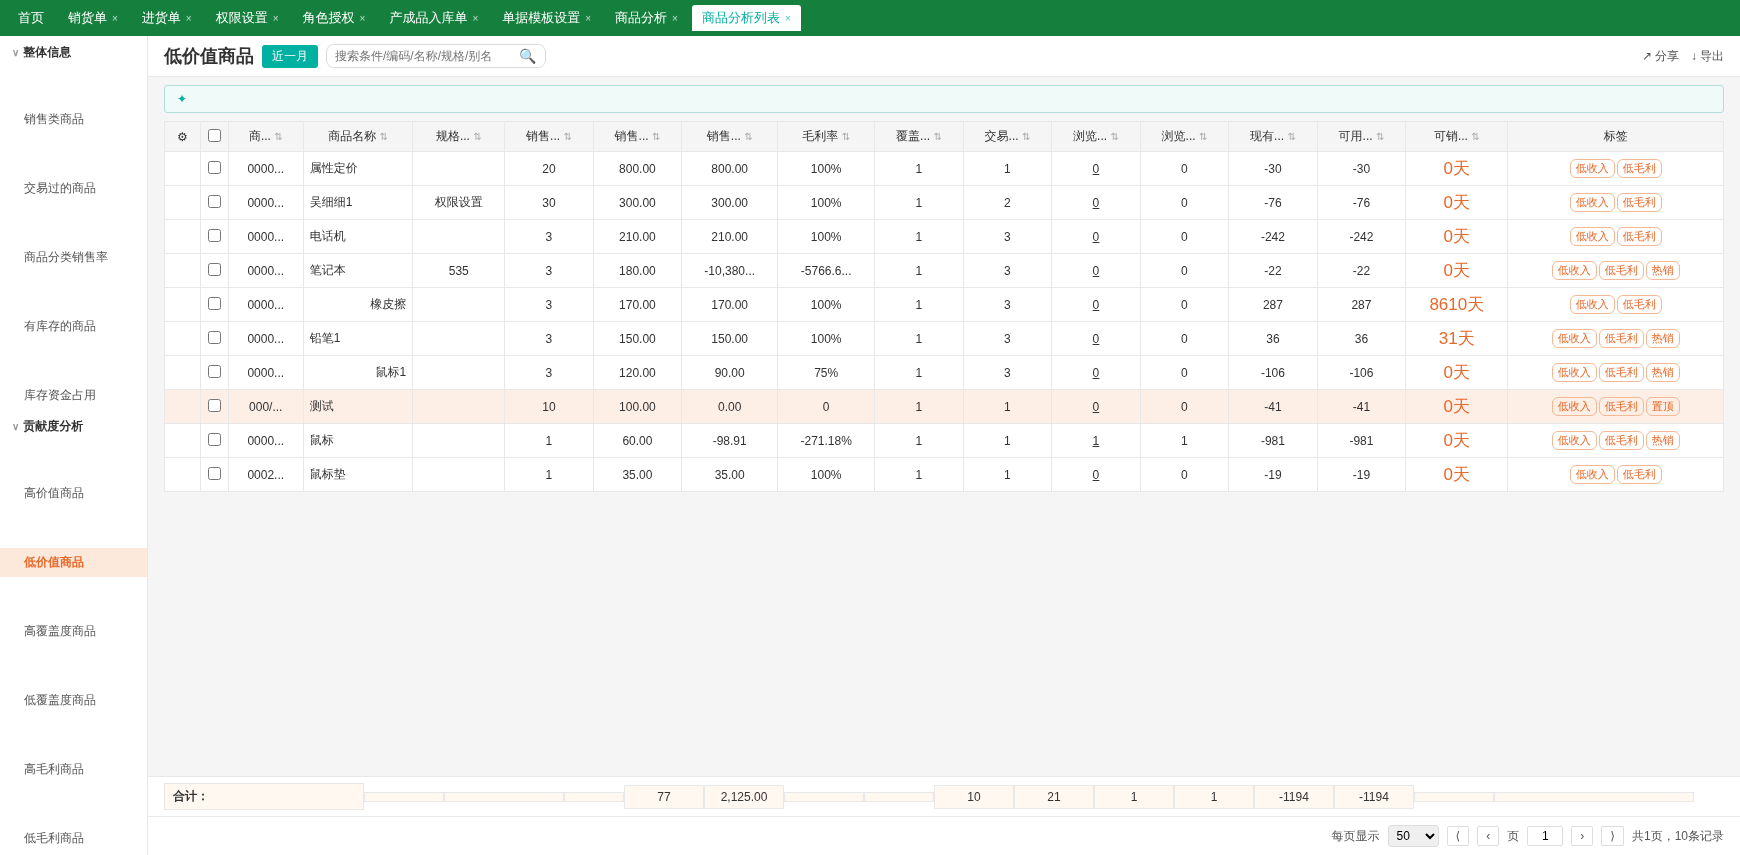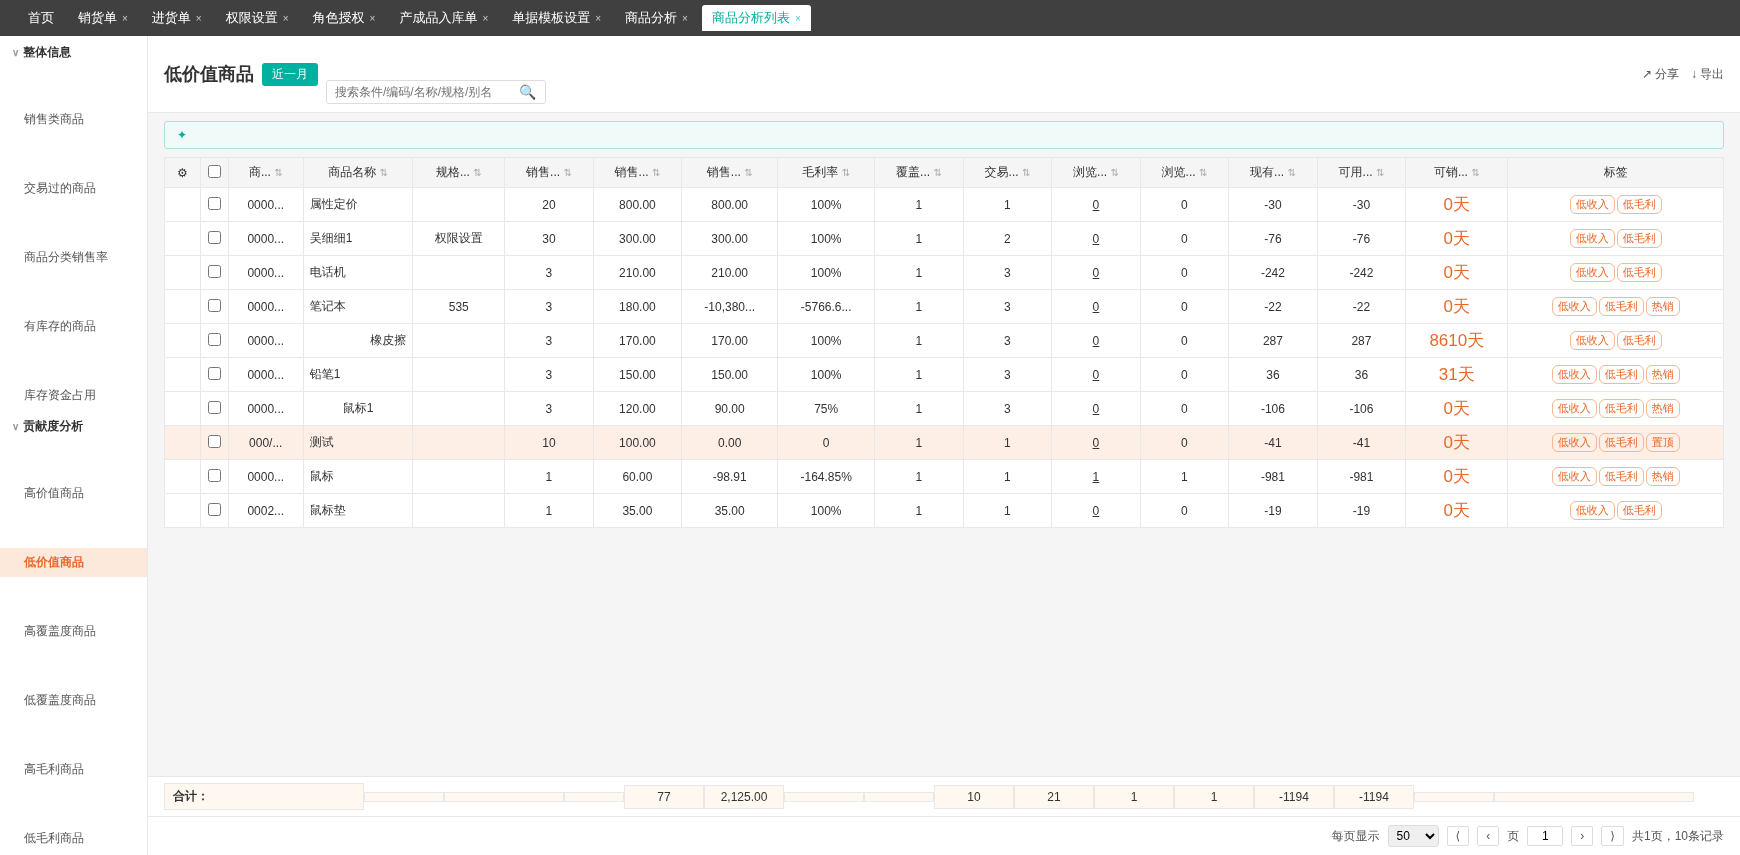--- a/index.html
+++ b/index.html
@@ -2,23 +2,23 @@
 <html><head>
   <meta charset="utf-8">
   <style>
     * { box-sizing: border-box; margin: 0; padding: 0; font-family: 'Microsoft YaHei', Arial, sans-serif; font-size: 12px; }
     body { background: #f5f5f5; overflow: hidden; width: 1740px; height: 855px; }
 
     
     .top-nav {
       display: flex;
       align-items: center;
-      background: #404040;
+      background: #15803d;
       height: 36px;
-      padding: 0 18px;
+      padding: 0 8px;
       gap: 4px;
     }
     .nav-item {
       color: #fff;
       padding: 4px 10px;
       border-radius: 3px;
       cursor: pointer;
       white-space: nowrap;
       display: flex;
       align-items: center;
@@ -89,26 +89,25 @@
       border: none;
       border-radius: 3px;
       padding: 3px 10px;
       cursor: pointer;
       font-size: 12px;
     }
     .search-box {
       display: flex;
       align-items: center;
       border: 1px solid #ddd;
-      border-radius: 3px;
+      border-radius: 8px;
       padding: 3px 8px;
       background: #fff;
       gap: 4px;
       min-width: 220px;
-      margin-top: 36px;
     }
     .search-box input {
       border: none;
       outline: none;
       font-size: 12px;
       color: #999;
       width: 180px;
     }
     .search-icon { color: #f5a623; font-size: 14px; cursor: pointer; }
     .header-right { margin-left: auto; display: flex; gap: 12px; }
@@ -474,21 +473,21 @@
       <td>36</td>
       <td class="days-tag">31天</td>
       <td><span class="tag tag-low-income">低收入</span><span class="tag tag-low-margin">低毛利</span><span class="tag tag-hot">热销</span></td>
     </tr>
             <tr>
       <td></td>
       <td class="checkbox-col">
         <input type="checkbox" style="">
       </td>
       <td>0000...</td>
-      <td style="text-align:center">鼠标1</td>
+      <td style="text-align:right">鼠标1</td>
       <td></td>
       <td>3</td>
       <td>120.00</td>
       <td>90.00</td>
       <td>75%</td>
       <td>1</td>
       <td>3</td>
       <td><span class="underline">0</span></td>
       <td>0</td>
       <td>-106</td>
@@ -521,21 +520,21 @@
       <td></td>
       <td class="checkbox-col">
         <input type="checkbox" style="">
       </td>
       <td>0000...</td>
       <td style="text-align:left">鼠标</td>
       <td></td>
       <td>1</td>
       <td>60.00</td>
       <td>-98.91</td>
-      <td>-164.85%</td>
+      <td>-271.18%</td>
       <td>1</td>
       <td>1</td>
       <td><span class="underline">1</span></td>
       <td>1</td>
       <td>-981</td>
       <td>-981</td>
       <td class="days-tag">0天</td>
       <td><span class="tag tag-low-income">低收入</span><span class="tag tag-low-margin">低毛利</span><span class="tag tag-hot">热销</span></td>
     </tr>
             <tr>

